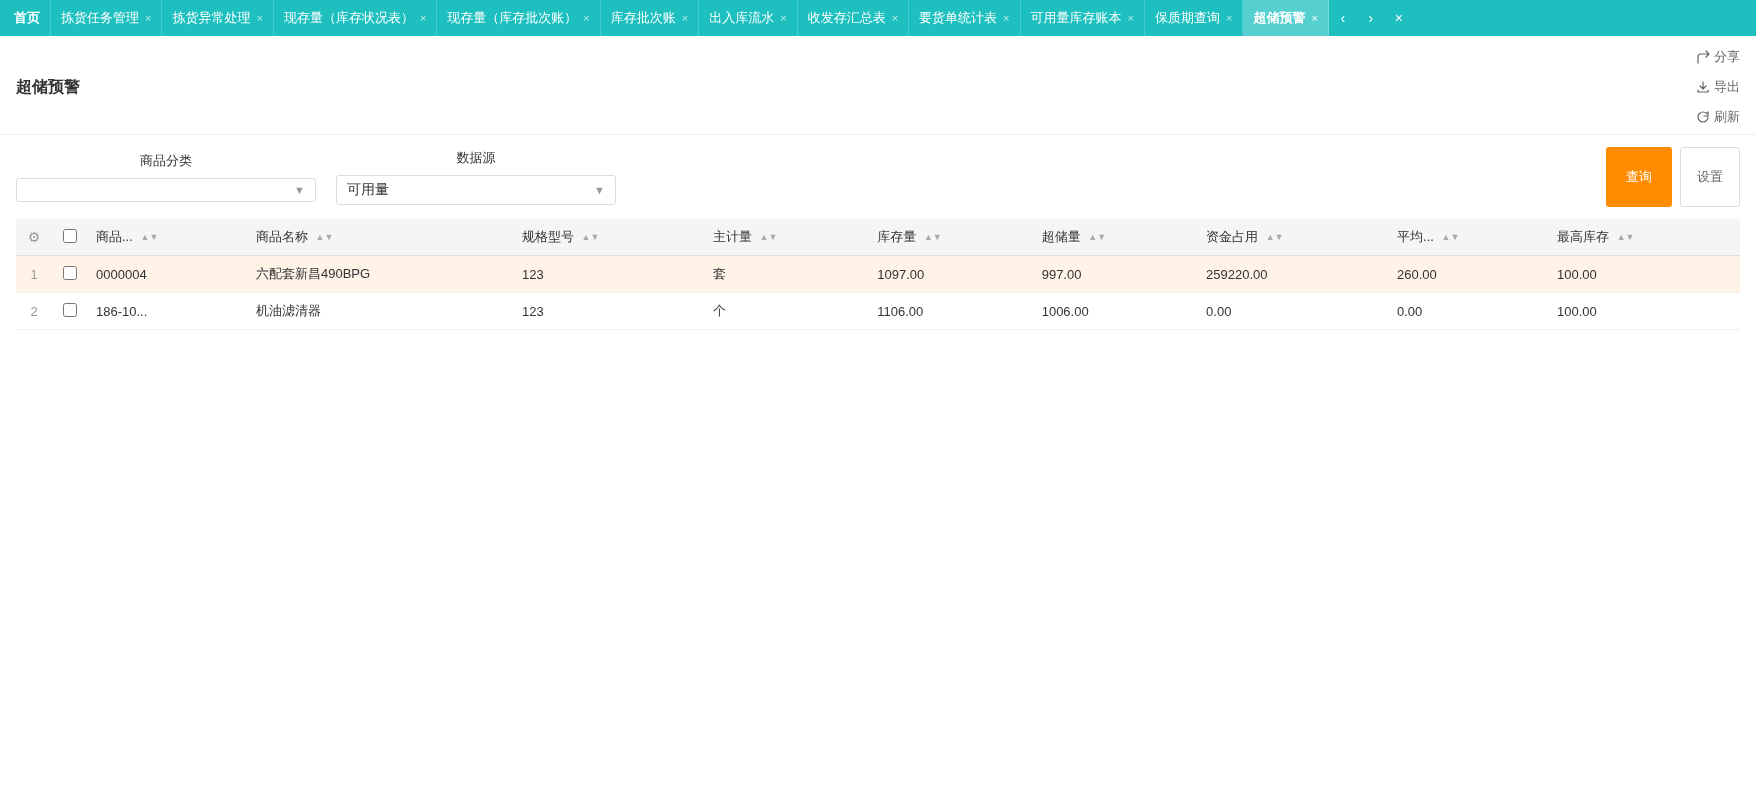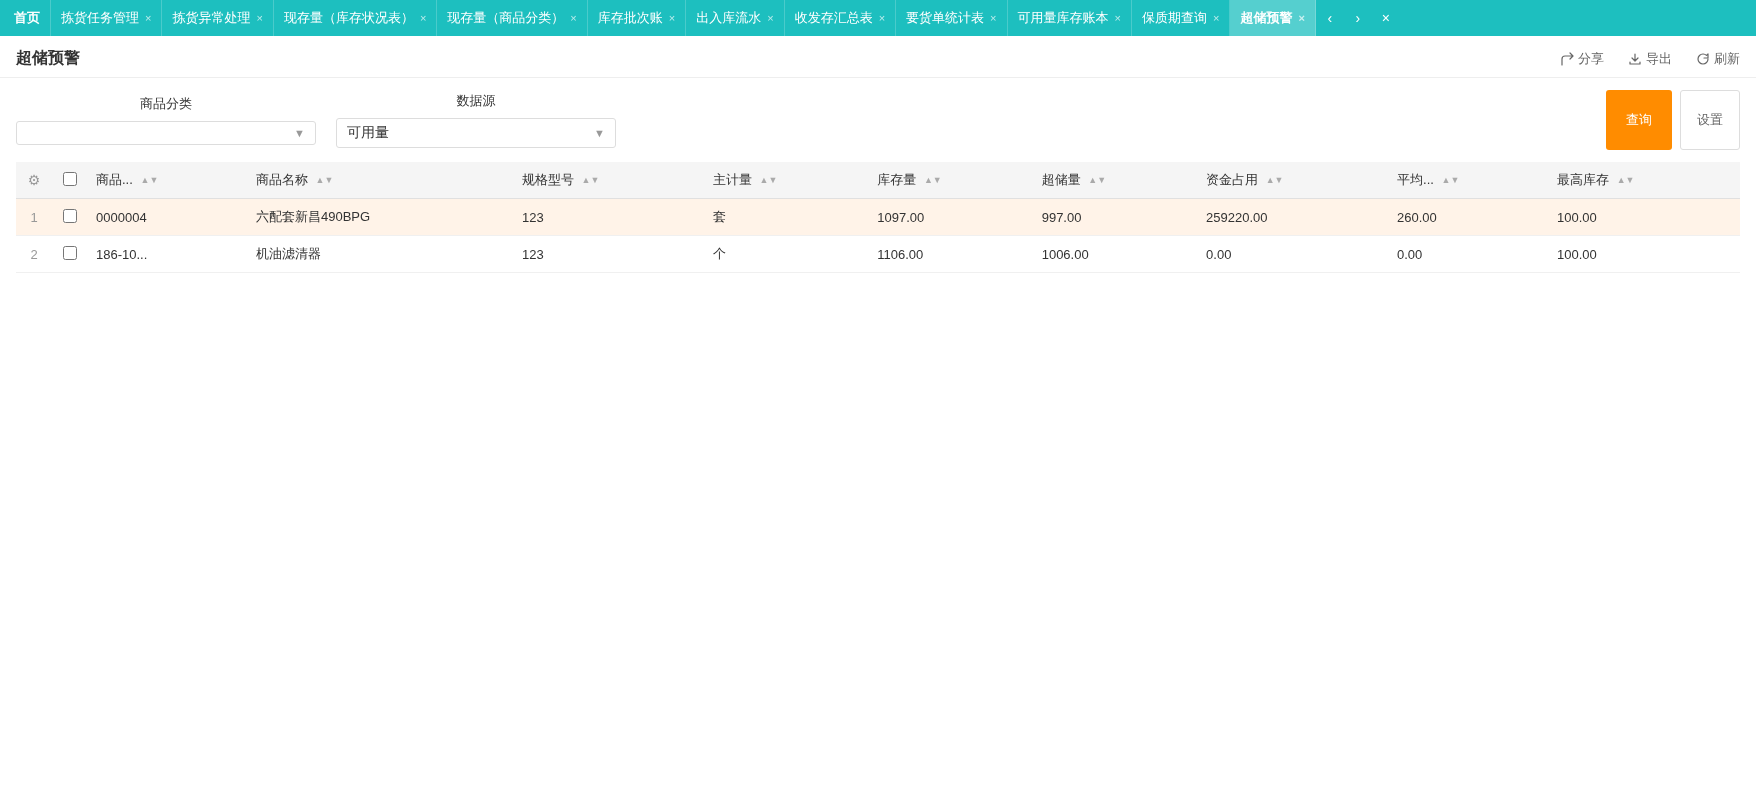--- a/index.html
+++ b/index.html
@@ -63,21 +63,22 @@
       border-bottom: 1px solid #eee;
     }
     .page-title {
       font-size: 16px;
       font-weight: bold;
       color: #333;
     }
     .header-actions {
       display: flex;
       align-items: flex-start;
-      gap: 24px;
+      gap: 12px;
+      flex-direction: column;
     }
     .header-action-btn {
       display: flex;
       align-items: center;
       gap: 4px;
       color: #666;
       cursor: pointer;
       font-size: 13px;
     }
 
@@ -204,21 +205,21 @@
   </div>
   <div class="nav-tab">
     <span>拣货异常处理</span>
     <span class="close-x">×</span>
   </div>
   <div class="nav-tab">
     <span>现存量（库存状况表）</span>
     <span class="close-x">×</span>
   </div>
   <div class="nav-tab">
-    <span>现存量（商品分类）</span>
+    <span>现存量（库存批次账）</span>
     <span class="close-x">×</span>
   </div>
   <div class="nav-tab">
     <span>库存批次账</span>
     <span class="close-x">×</span>
   </div>
   <div class="nav-tab">
     <span>出入库流水</span>
     <span class="close-x">×</span>
   </div>

